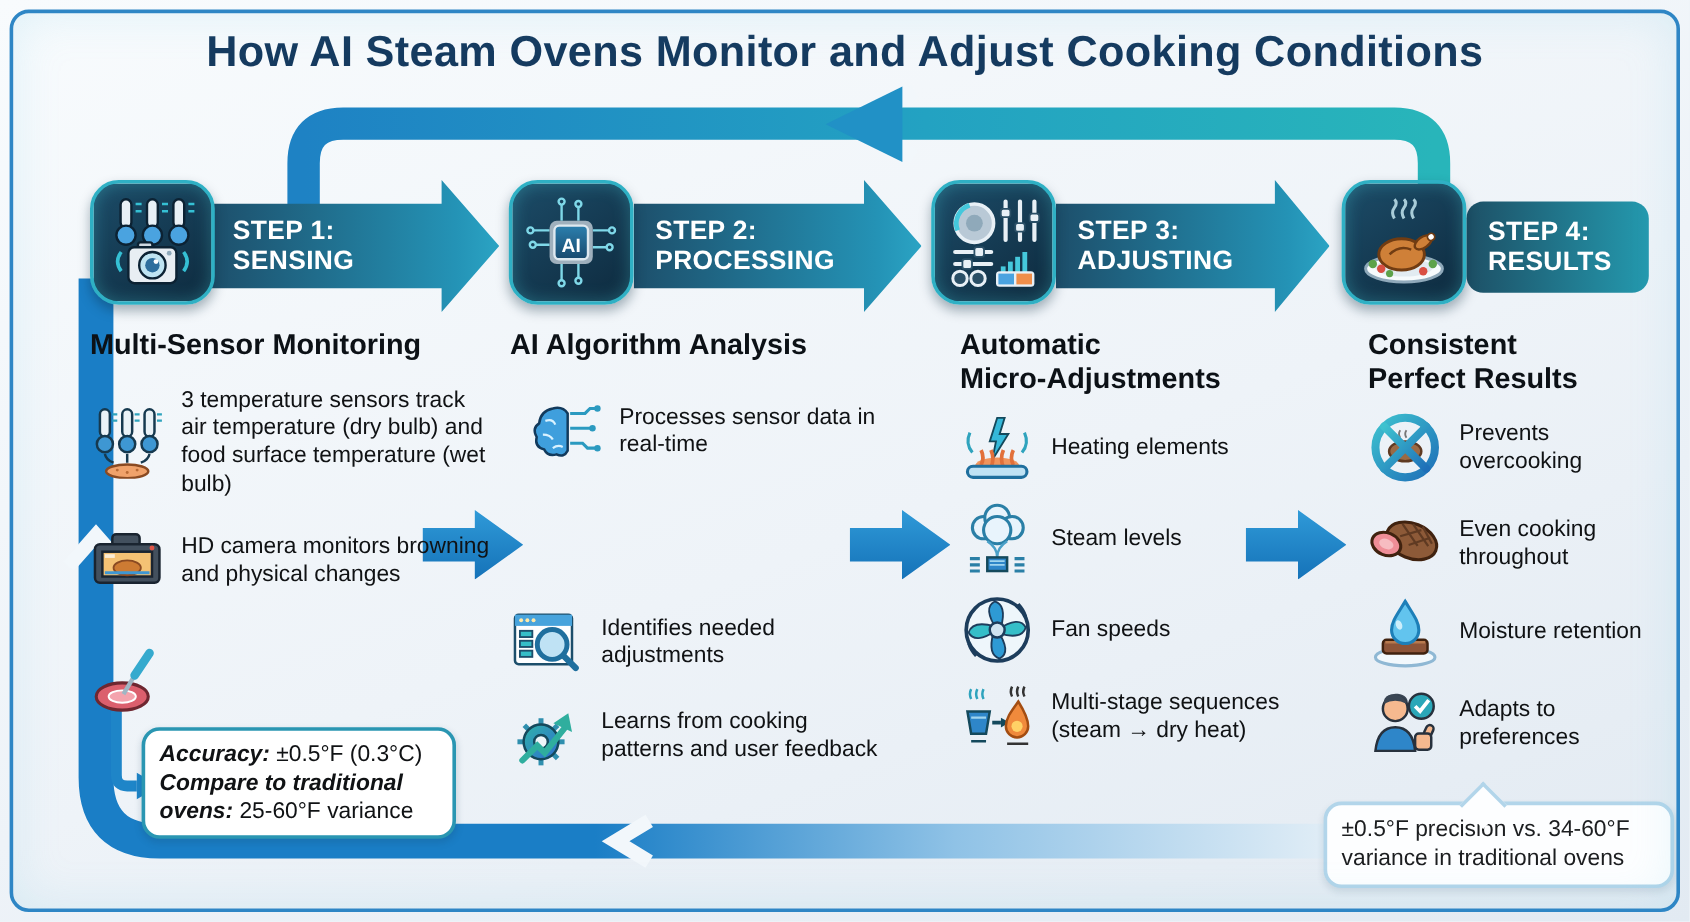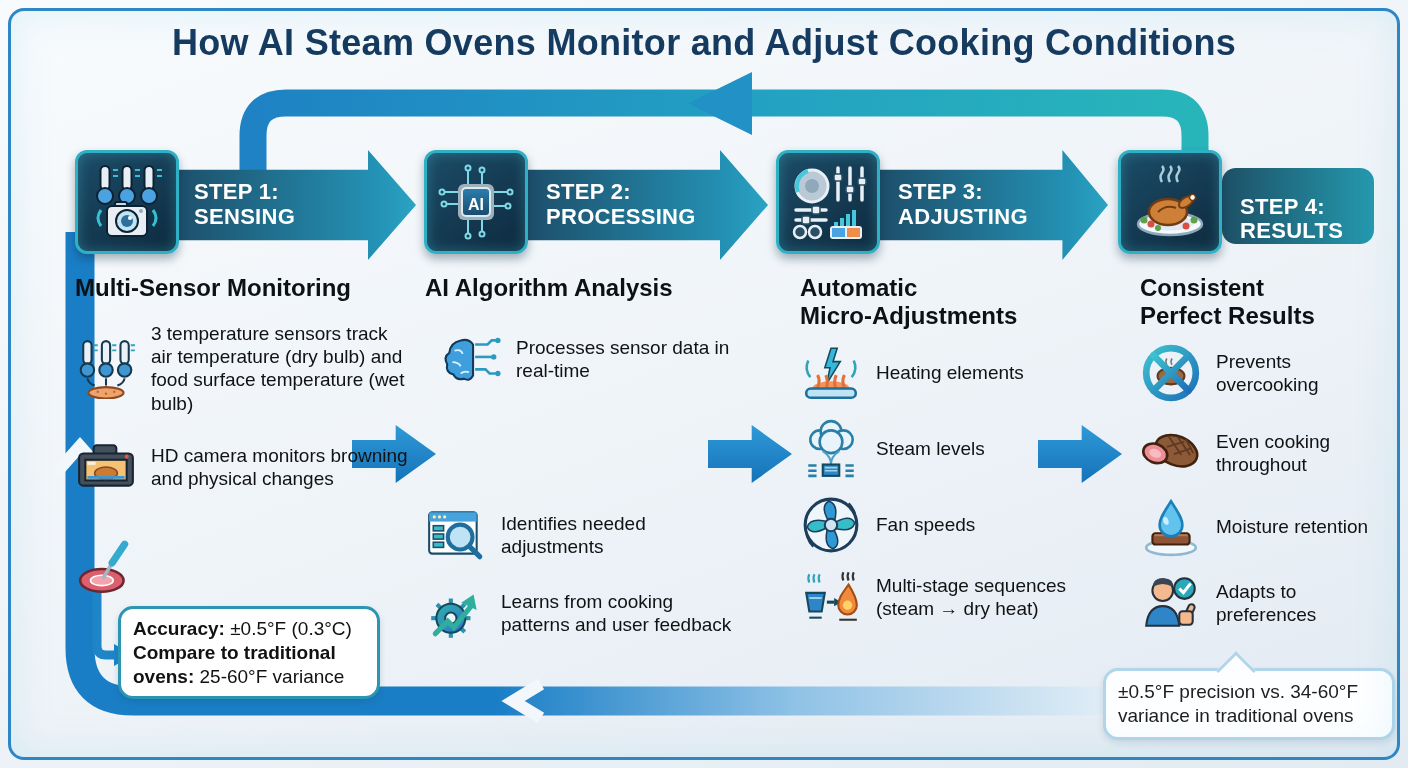--- a/index.html
+++ b/index.html
@@ -6,50 +6,50 @@
   html,body { width:1408px; height:768px; }
   body { font-family:"Liberation Sans", sans-serif; background:#eef3f8; }
   .canvas { position:relative; width:1408px; height:768px; overflow:hidden;
             background:linear-gradient(160deg,#f8fbfd 0%,#eef3f8 55%,#e2eaf2 100%); }
   .frame { position:absolute; inset:8px; border:3px solid #2e86c5; border-radius:16px;
            box-shadow: inset 0 0 40px rgba(110,200,225,.18); pointer-events:none; z-index:6; }
   .title { position:absolute; top:22px; left:0; width:100%; text-align:center;
            font-size:36px; font-weight:800; color:#153a5f; letter-spacing:.3px; z-index:3; }
   .flow { position:absolute; left:0; top:0; z-index:1; }
 
-  .tile { position:absolute; top:150px; width:104px; height:104px; border-radius:12px;
+  .tile { position:absolute; top:150px; width:104px; height:104px; border-radius:24px;
           background:linear-gradient(145deg,#1c4c68,#0e2a3e);
           border:3px solid #2fb0c4; z-index:3;
           box-shadow:0 5px 10px rgba(10,40,60,.35), inset 0 0 14px rgba(80,220,230,.3);
           display:flex; align-items:center; justify-content:center; }
   .step-arrow { position:absolute; top:150px; height:110px; z-index:2;
           background:linear-gradient(90deg,#1d4f6b 0%,#2493b6 85%,#2ba4c4 100%);
           clip-path:polygon(0 18%, 80% 18%, 80% 0, 100% 50%, 80% 100%, 80% 82%, 0 82%);
           display:flex; align-items:center; }
   .step-pill { position:absolute; top:168px; left:1222px; width:152px; height:76px; z-index:2;
           border-radius:14px; background:linear-gradient(90deg,#1d5066,#2499ae);
-          display:flex; align-items:flex-end; }
+          display:flex; align-items:center; }
   .step-label { color:#fff; font-weight:700; font-size:22px; line-height:1.12;
           white-space:pre-line; padding-left:18px; letter-spacing:.3px; }
 
   .col-heading { position:absolute; font-size:24px; font-weight:700; color:#0c1116;
           line-height:1.15; white-space:pre-line; z-index:3; }
   .item { position:absolute; display:flex; align-items:center; gap:14px; z-index:3; }
   .item .ic { width:62px; height:62px; flex:0 0 62px; }
   .item .txt { font-size:19px; color:#101214; line-height:1.22; }
 
   .mid-arrow { position:absolute; top:425px; width:84px; height:58px; z-index:2;
           background:linear-gradient(180deg,#2f9ad8,#1572b8);
           clip-path:polygon(0 26%, 52% 26%, 52% 0, 100% 50%, 52% 100%, 52% 74%, 0 74%); }
 
   .note-box { position:absolute; left:118px; top:606px; width:262px; z-index:3;
           background:#fff; border:3px solid #2a96b2; border-radius:15px;
           padding:8px 12px; font-size:19px; line-height:1.25; color:#101214;
           box-shadow:0 3px 6px rgba(20,60,90,.18); }
-  .note-box b { font-weight:700; }
+  .note-box b { font-weight:700;font-style:italic; }
 
   .callout { position:absolute; left:1103px; top:668px; width:292px; z-index:3;
           background:#fdfeff; border:3px solid #b2d5ea; border-radius:15px;
           padding:9px 12px; font-size:19px; line-height:1.25; color:#1c1e20;
           box-shadow:0 3px 6px rgba(20,60,90,.12); }
   .callout::before { content:""; position:absolute; top:-14px; left:116px;
           width:25px; height:25px; background:#fdfeff; transform:rotate(45deg);
           border-left:3px solid #b2d5ea; border-top:3px solid #b2d5ea; }
 </style>
 </head>

